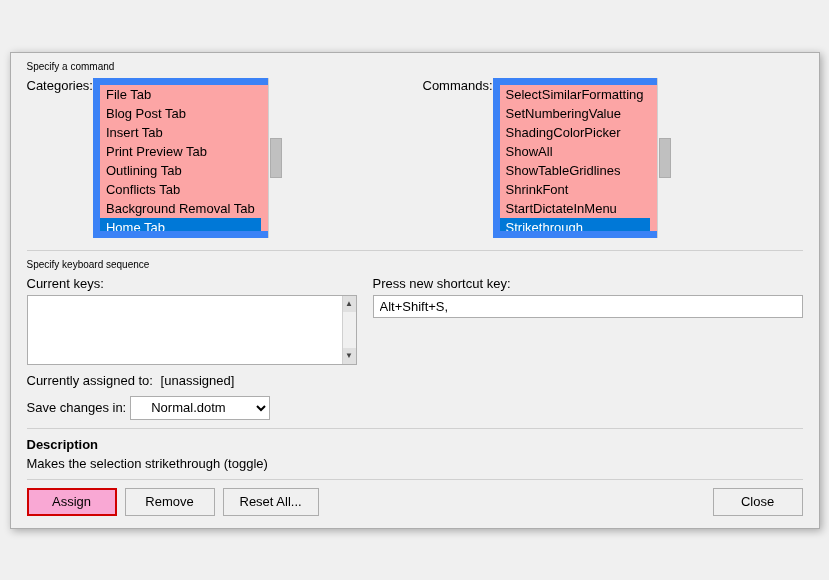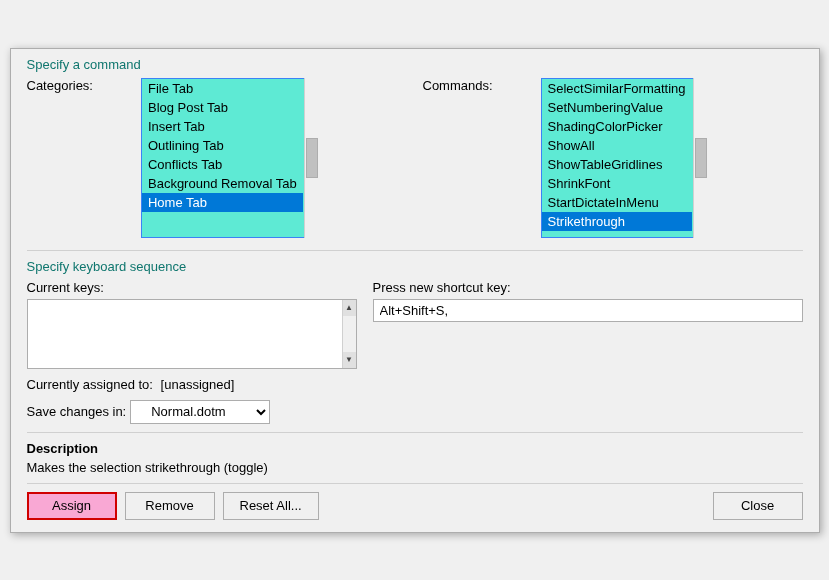--- a/index.html
+++ b/index.html
@@ -48,47 +48,46 @@
       display: flex;
       align-items: center;
       justify-content: center;
       font-size: 14px;
       color: #444;
     }
     .dialog-body {
       padding: 8px 16px 12px 16px;
     }
     .section-label {
-      font-size: 13px;
-      color: #0f766e;
+      font-size: 10px;
+      color: #000000;
       margin-bottom: 6px;
     }
     .two-col {
       display: flex;
       gap: 16px;
       margin-bottom: 12px;
     }
     .col {
       flex: 1;
       display: flex;
       flex-direction: row;
     }
     .col-label {
       font-size: 13px;
       margin-bottom: 4px;
       color: #000;
     }
     .listbox {
-      border: 1px solid #3b82f6;
-      background: #5eead4;
+      border: 7px solid #3b82f6;
+      background: #fca5a5;
       overflow-y: auto;
       flex: 1;
       height: 160px;
       position: relative;
-      margin-left: 48px;
     }
     .listbox ul {
       list-style: none;
       padding: 0;
       margin: 0;
     }
     .listbox ul li {
       padding: 2px 6px;
       cursor: pointer;
       color: #000;
@@ -270,20 +269,21 @@
     <div class="two-col">
 
       <div class="col">
         <div class="col-label">Categories:</div>
         <div class="listbox-wrapper">
           <div class="listbox">
             <ul>
               <li>File Tab</li>
               <li>Blog Post Tab</li>
               <li>Insert Tab</li>
+              <li>Print Preview Tab</li>
               <li>Outlining Tab</li>
               <li>Conflicts Tab</li>
               <li>Background Removal Tab</li>
               <li class="selected">Home Tab</li>
             </ul>
           </div>
           <div class="scrollbar-track">
             <div class="scrollbar-thumb"></div>
           </div>
         </div>

